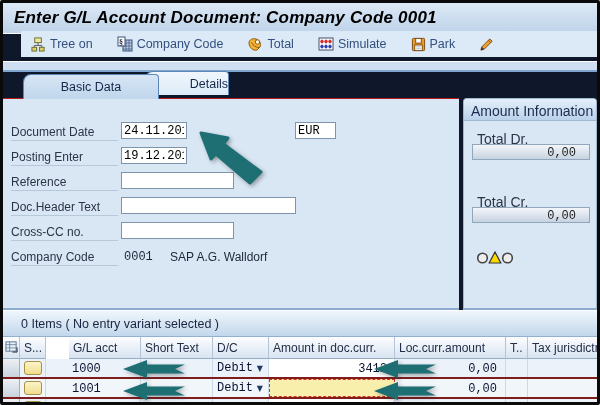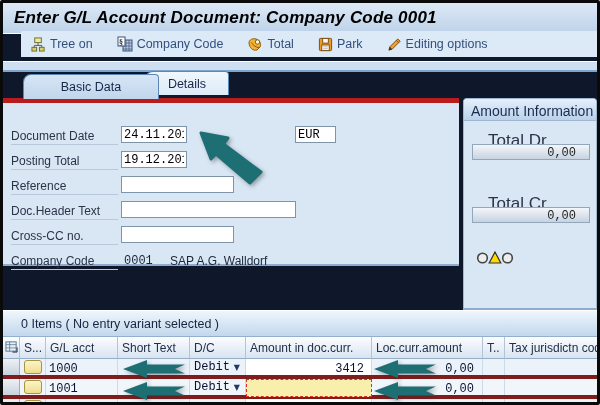--- a/index.html
+++ b/index.html
@@ -15,51 +15,51 @@
   .toolbar { position:absolute; left:0; top:28px; width:594px; height:26px; background:#dce9f7;
              display:flex; align-items:center; gap:24px; padding-left:10px;margin-left:18px; }
   .tbtn { display:flex; align-items:center; gap:4px; font-size:12.5px; color:#33507d; cursor:default; white-space:nowrap; }
   .tbtn svg { display:block; }
   .tb-band { position:absolute; left:0; top:58px; width:594px; height:11px; background:#cddff0;
              border-top:1px solid #fff; border-bottom:2px solid #7fa5cc; }
   
   .tab { position:absolute; height:25px; font-size:12.5px; color:#152648; text-align:center;
          border:1px solid #5c86b5; border-bottom:none; border-radius:8px 4px 0 0; padding-top:5px; z-index:3; }
   .tab.active { left:20px; top:71px; width:136px; background:linear-gradient(#d7e6f5,#c0d6ec); }
-  .tab.inactive { left:142px; top:68px; width:84px; height:24px; background:linear-gradient(#f0f6fc,#dcebf8); z-index:1; }
-  
-  .left-panel { position:absolute; left:0; top:95px; width:456px; height:168px; background:#d9e7f5;
-                border-top:5px solid #b91c1c; border-bottom:2px solid #8cabce; z-index:2; }
+  .tab.inactive { left:142px; top:68px; width:84px; height:24px; background:linear-gradient(#f0f6fc,#dcebf8); z-index:1;text-align:right; }
+  
+  .left-panel { position:absolute; left:0; top:95px; width:456px; height:212px; background:#d9e7f5;
+                border-top:1px solid #b91c1c; border-bottom:2px solid #8cabce; z-index:2; }
   .right-panel { position:absolute; left:460px; top:95px; width:134px; height:212px; background:#d9e7f5;
                  border:1px solid #9fb7d0; border-bottom:2px solid #8cabce; border-radius:4px 4px 0 0; }
   .rp-header { height:22px; background:linear-gradient(#e6f0fb,#b9d1ea); border-bottom:1px solid #9fb7d0;
                border-radius:3px 3px 0 0; font-size:14px; color:#1a2b4c; padding:4px 0 0 7px; }
   .flabel { position:absolute; left:8px; width:107px; font-size:12px; color:#2c3347;
             border-bottom:1px solid #b7c8da; padding-bottom:2px; height:16px; white-space:nowrap; }
   .inp { position:absolute; height:17px; border:1px solid #7e94aa; background:#fff;
          font:12px "Liberation Mono",monospace; color:#000; padding:0 2px; }
   .ftext { position:absolute; font-size:12px; color:#1d2638; white-space:nowrap;text-align:right; }
   .mono { font-family:"Liberation Mono",monospace; }
   .dispfield { position:absolute; left:8px; width:118px; height:16px;
                background:linear-gradient(#f3f6fa,#c7d3e1); border:1px solid #93a7bc;
                font:12px "Liberation Mono",monospace; color:#222; text-align:right; padding:1px 13px 0 0; }
-  .rp-label { position:absolute; left:24px; font-size:17px; color:#2c3347; }
+  .rp-label { position:absolute; left:13px; font-size:14px; color:#2c3347; }
   
   .items-bar { position:absolute; left:0; top:307px; width:594px; height:27px;
                background:linear-gradient(#eff6fc,#c2d7ec); border-top:1px solid #fff; border-bottom:1px solid #93b0cf;
                font-size:12.5px; color:#17233f; line-height:26px; padding-left:18px; }
   
   .grid { position:absolute; left:0; top:334px; width:594px; height:65px; background:#fff; overflow:hidden; }
   .hrow { display:flex; height:22px; }
   .th { background:linear-gradient(#fcfdff,#d8e4f1); border-right:1px solid #b3c4d7; border-bottom:1px solid #96adc7;
         font-size:12px; color:#232e47; padding:4px 0 0 4px; overflow:hidden; white-space:nowrap; flex:none; }
-  .tr { display:flex; height:20px; background:#ebf2fa; border-bottom:4px solid #7f1d1d; }
+  .tr { display:flex; height:20px; background:#ebf2fa; border-bottom:2px solid #7f1d1d; }
   .td { flex:none; border-right:1px solid #ccd9e6; font:12px "Liberation Mono",monospace; color:#0b1330;
         padding:3px 3px 0 3px; overflow:hidden; white-space:nowrap; }
-  .c0 { width:17px; } .c1 { width:26px; } .c2 { width:72px; } .c3 { width:72px; } .c4 { width:56px; }
+  .c0 { width:17px; } .c1 { width:26px; } .c2 { width:72px;margin-left:23px; } .c3 { width:72px; } .c4 { width:56px; }
   .c5 { width:126px; } .c6 { width:111px; } .c7 { width:22px; } .c8 { flex:1 1 auto; }
   .selcell { background:linear-gradient(#eef1f5,#c8d2de); border-right:1px solid #9db0c4; }
   .scell { display:flex; align-items:center; justify-content:center; padding:0; }
   .sbox { width:18px; height:14px; border:1px solid #a79344; border-radius:3px;
           background:linear-gradient(#fbf4ca,#f0dd8c); }
   .dccell { display:flex; align-items:center; justify-content:space-between; padding:0 5px 0 4px; }
   .caret { font-size:8px; color:#20386a; font-family:"DejaVu Sans",sans-serif; }
   .amtcell { text-align:right; background:#fff; padding-right:7px; }
   .amtcell.focus { background:#f9efad; border:1px dashed #dd2c20; padding-top:16px; }
   .loccell { text-align:right; padding-right:8px; }
@@ -104,55 +104,69 @@
           <svg width="16" height="16" viewBox="0 0 16 16">
             <path d="M2 7 C2 3.5 6 2 9 3 C13 4.2 14.5 8 13 11 L10 14 C6 15 2.5 12 2 7 Z" fill="#f3b233" stroke="#8a5d12"></path>
             <path d="M4.5 6.5 C6 9.5 9 11.5 12 11.5" fill="none" stroke="#8a5d12"></path>
             <circle cx="10.5" cy="6" r="2.2" fill="#fdf6e2" stroke="#8a5d12"></circle>
           </svg>
         </span>
       <span>Total</span>
     </div>
     <div class="tbtn">
       <span>
+          <svg width="16" height="16" viewBox="0 0 16 16">
+            <rect x="1" y="2" width="14" height="12" fill="#fdfdfd" stroke="#44516b"></rect>
+            <path d="M4 2v12M8 2v12M12 2v12" stroke="#9aa7bb" stroke-width=".7"></path>
+            <circle cx="4" cy="5.5" r="1.7" fill="#d42a2a"></circle>
+            <circle cx="8" cy="5.5" r="1.7" fill="#d42a2a"></circle>
+            <circle cx="12" cy="5.5" r="1.7" fill="#d42a2a"></circle>
+            <circle cx="4" cy="10.5" r="1.7" fill="#2b3fb0"></circle>
+            <circle cx="8" cy="10.5" r="1.7" fill="#2b3fb0"></circle>
+            <circle cx="12" cy="10.5" r="1.7" fill="#2b3fb0"></circle>
+          </svg>
+        </span>
+      <span>Simulate</span>
+    </div>
+    <div class="tbtn">
+      <span>
           <svg width="15" height="15" viewBox="0 0 16 16">
             <rect x="1.5" y="1.5" width="13" height="13" rx="1" fill="#f09a28" stroke="#7a4a10"></rect>
             <rect x="5" y="1.5" width="6" height="5" fill="#fdfdfd" stroke="#7a4a10"></rect>
             <rect x="4" y="8.5" width="8" height="6" fill="#fdfdfd" stroke="#7a4a10"></rect>
             <path d="M5.5 10.5h5M5.5 12.5h5" stroke="#9aa" stroke-width=".8"></path>
           </svg>
         </span>
       <span>Park</span>
     </div>
     <div class="tbtn">
       <span>
           <svg width="15" height="15" viewBox="0 0 16 16">
             <polygon points="2,14 3,10.5 11.5,2 14,4.5 5.5,13" fill="#f0a030" stroke="#7a4a10"></polygon>
             <polygon points="2,14 3,10.5 5.5,13" fill="#333"></polygon>
             <path d="M10 3.5 L12.5 6" stroke="#7a4a10" fill="none"></path>
           </svg>
         </span>
-      <span>Editing options</span>
     </div>
   </div>
   <div class="tb-band"></div>
 
   <div class="tab inactive">
     <span>Details</span>
   </div>
   <div class="tab active">
     <span>Basic Data</span>
   </div>
 
   <div class="left-panel">
     <div class="flabel" style="top:26px;">Document Date</div>
     <input class="inp" style="left: 118px; top: 23px; width: 66px;" value="24.11.2015">
     <input class="inp" style="left: 292px; top: 23px; width: 41px;" value="EUR">
 
-    <div class="flabel" style="top:51px;">Posting Total</div>
+    <div class="flabel" style="top:51px;">Posting Enter</div>
     <input class="inp" style="left: 118px; top: 48px; width: 66px;" value="19.12.2015">
 
     <div class="flabel" style="top:76px;">Reference</div>
     <input class="inp" style="left: 118px; top: 73px; width: 113px;" value="">
 
     <div class="flabel" style="top:101px;">Doc.Header Text</div>
     <input class="inp" style="left: 118px; top: 98px; width: 175px;" value="">
 
     <div class="flabel" style="top:126px;">Cross-CC no.</div>
     <input class="inp" style="left: 118px; top: 123px; width: 113px;" value="">

